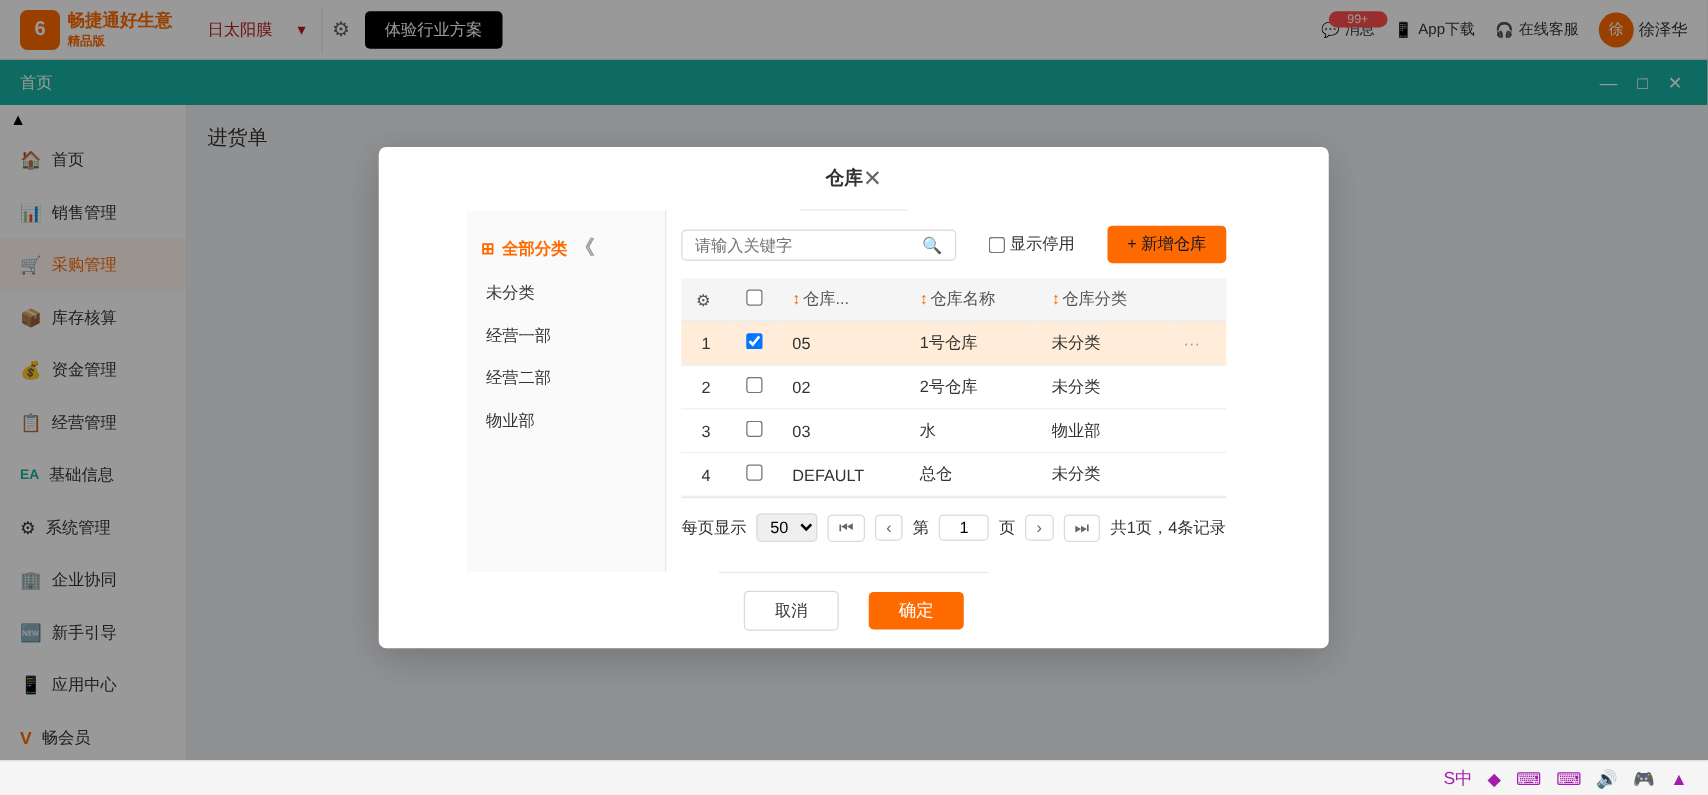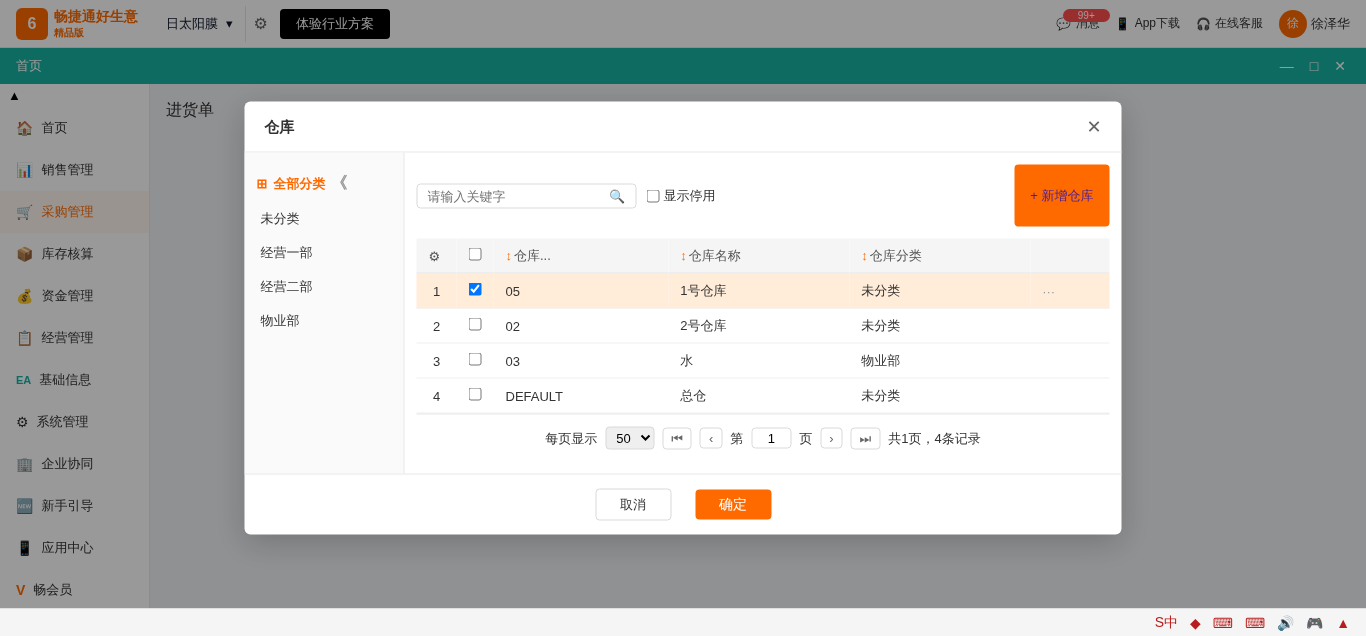--- a/index.html
+++ b/index.html
@@ -27,22 +27,22 @@
     }
     .brand-icon {
       width: 32px; height: 32px;
       background: #ff6a00;
       border-radius: 6px;
       display: flex; align-items: center; justify-content: center;
       color: #fff; font-weight: bold; font-size: 16px;
     }
     .brand-sub { font-size: 10px; color: #ff6a00; }
     .store-selector {
-      display: flex; align-items: center; gap: 8px;
-      color: #0f172a; font-size: 13px; padding: 0 12px; cursor: pointer;
+      display: flex; align-items: center; gap: 20px;
+      color: #b91c1c; font-size: 13px; padding: 0 12px; cursor: pointer;
       border-right: 1px solid #e8e8e8; height: 36px;
     }
     .nav-trial-btn {
       background: #000000; color: #fff;
       border: none; border-radius: 4px;
       padding: 6px 16px; font-size: 13px; cursor: pointer;
       margin-left: 12px;
     }
     .gear-icon { margin-left: 8px; cursor: pointer; font-size: 16px; color: #666; }
     .header-right {
@@ -106,25 +106,25 @@
       background: rgba(0,0,0,0.4); z-index: 200;
     }
 
     
     .modal {
       position: fixed;
       top: 50%; left: 50%;
       transform: translate(-50%, -50%);
       background: #fff;
       border-radius: 6px;
-      width: 877px;
+      width: 760px;
       max-height: 540px;
       z-index: 300;
       box-shadow: 0 8px 32px rgba(0,0,0,0.2);
-      display: flex; flex-direction: column;
+      display: flex; flex-direction: column; align-items: center;
     }
     .modal-header {
       display: flex; align-items: center; justify-content: space-between;
       padding: 14px 20px;
       border-bottom: 1px solid #e8e8e8;
     }
     .modal-title { font-size: 15px; font-weight: bold; color: #333; }
     .modal-close { cursor: pointer; font-size: 18px; color: #666; }
     .modal-body {
       display: flex; flex: 1; overflow: hidden;
@@ -142,35 +142,35 @@
     .modal-sidebar-item {
       padding: 8px 16px; cursor: pointer; font-size: 13px; color: #333;
     }
     .modal-sidebar-toggle {
       float: right; cursor: pointer; color: #999; font-size: 16px;
     }
     .modal-content {
       flex: 1; display: flex; flex-direction: column; padding: 12px;
     }
     .modal-toolbar {
-      display: flex; align-items: center; gap: 10px; margin-bottom: 12px;
+      display: flex; align-items: center; gap: 26px; margin-bottom: 12px;
     }
     .search-box {
       display: flex; align-items: center;
       border: 1px solid #d9d9d9; border-radius: 4px;
       padding: 4px 10px; gap: 6px; flex: 1; max-width: 220px;
     }
     .search-box input {
       border: none; outline: none; font-size: 13px; width: 100%;
     }
     .checkbox-label { display: flex; align-items: center; gap: 4px; font-size: 13px; color: #333; }
     .new-btn {
       margin-left: auto;
-      background: #ff6a00; color: #4c1d95; border: none; border-radius: 4px;
-      padding: 22px 16px; font-size: 13px; cursor: pointer;
+      background: #ff6a00; color: #0f172a; border: none; border-radius: 4px;
+      padding: 6px 16px; font-size: 13px; cursor: pointer;
     }
 
     
     .warehouse-table { width: 100%; border-collapse: collapse; font-size: 13px; }
     .warehouse-table th {
       background: #f5f5f5; padding: 8px 12px;
       text-align: left; color: #555; font-weight: normal;
       border-bottom: 1px solid #e8e8e8;
     }
     .warehouse-table td {
@@ -216,21 +216,21 @@
       padding: 6px 24px; font-size: 14px; cursor: pointer;
     }
 
     
     .bottom-bar {
       position: fixed; bottom: 0; left: 0; right: 0; height: 28px;
       background: #f5f5f5; border-top: 1px solid #e0e0e0;
       display: flex; align-items: center; justify-content: flex-end;
       padding: 0 16px; gap: 12px; z-index: 400;
     }
-    .bottom-icon { font-size: 14px; color: #b91c1c; cursor: pointer; }
+    .bottom-icon { font-size: 14px; color: #a21caf; cursor: pointer; }
   </style>
 </head>
 <body>
 
 <div class="overlay"></div>
 
 <div class="top-header">
   <div class="brand-logo">
     <div class="brand-icon">6</div>
     <div>

